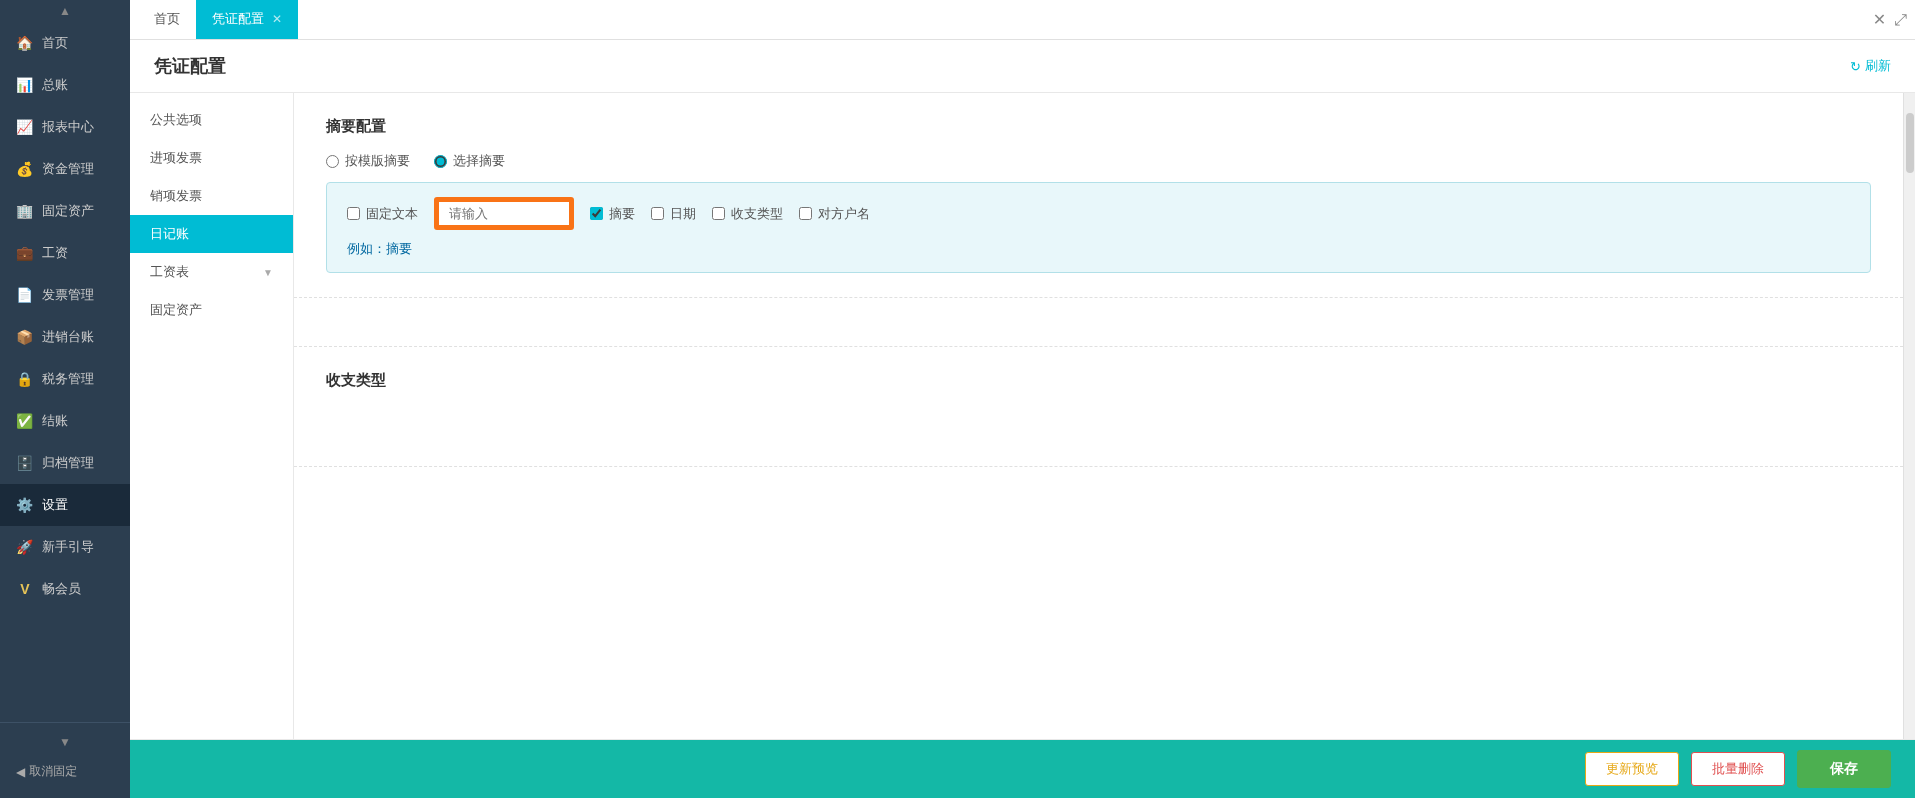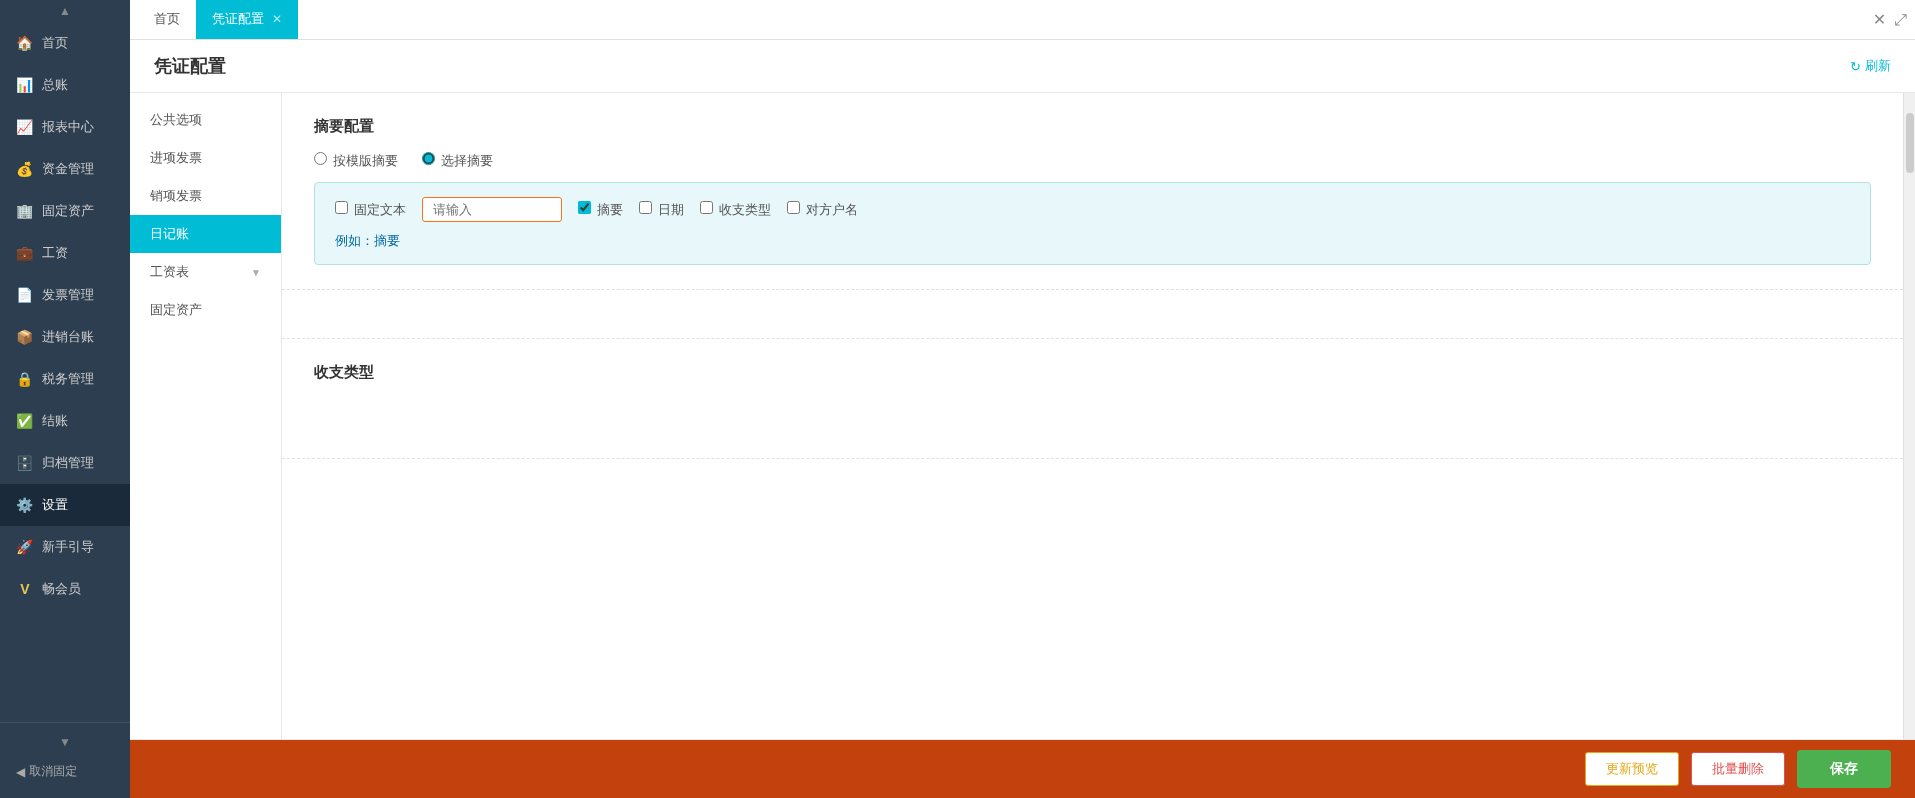--- a/index.html
+++ b/index.html
@@ -130,21 +130,21 @@
     
     .body-area {
       flex: 1;
       display: flex;
       overflow: hidden;
       background: #f5f6fa;
     }
 
     
     .left-nav {
-      width: 152px;
+      width: 164px;
       background: #fff;
       border-right: 1px solid #e8e8e8;
       flex-shrink: 0;
       padding: 8px 0;
     }
     .left-nav-item {
       padding: 10px 20px;
       cursor: pointer;
       color: #555;
       font-size: 13px;
@@ -181,21 +181,21 @@
 
     
     .radio-group, .checkbox-group {
       display: flex;
       align-items: center;
       gap: 24px;
       flex-wrap: wrap;
     }
     .radio-item, .checkbox-item {
       display: flex;
-      align-items: flex-start;
+      align-items: center;
       gap: 6px;
       cursor: pointer;
       font-size: 13px;
       color: #555;
     }
     .radio-item input, .checkbox-item input { cursor: pointer; accent-color: #00bcd4; }
 
     
     .summary-config-box {
       background: #e8f7fa;
@@ -204,41 +204,41 @@
       padding: 14px 20px;
       margin-top: 12px;
     }
     .summary-row {
       display: flex;
       align-items: center;
       gap: 16px;
       flex-wrap: wrap;
     }
     .summary-input {
-      border: 1px solid #f97316;
+      border: 5px solid #f97316;
       border-radius: 3px;
       padding: 4px 10px;
       font-size: 13px;
       width: 140px;
       color: #0c4a6e;
     }
     .summary-example {
       margin-top: 10px;
       font-size: 13px;
       color: #0369a1;
     }
 
     
     .bottom-bar {
       display: flex;
       align-items: center;
       justify-content: flex-end;
       gap: 12px;
       padding: 10px 24px;
-      background: #c2410c;
+      background: #14b8a6;
       border-top: 1px solid #e8e8e8;
       flex-shrink: 0;
     }
     .btn {
       padding: 7px 20px;
       border-radius: 3px;
       font-size: 13px;
       cursor: pointer;
       border: 1px solid transparent;
     }

